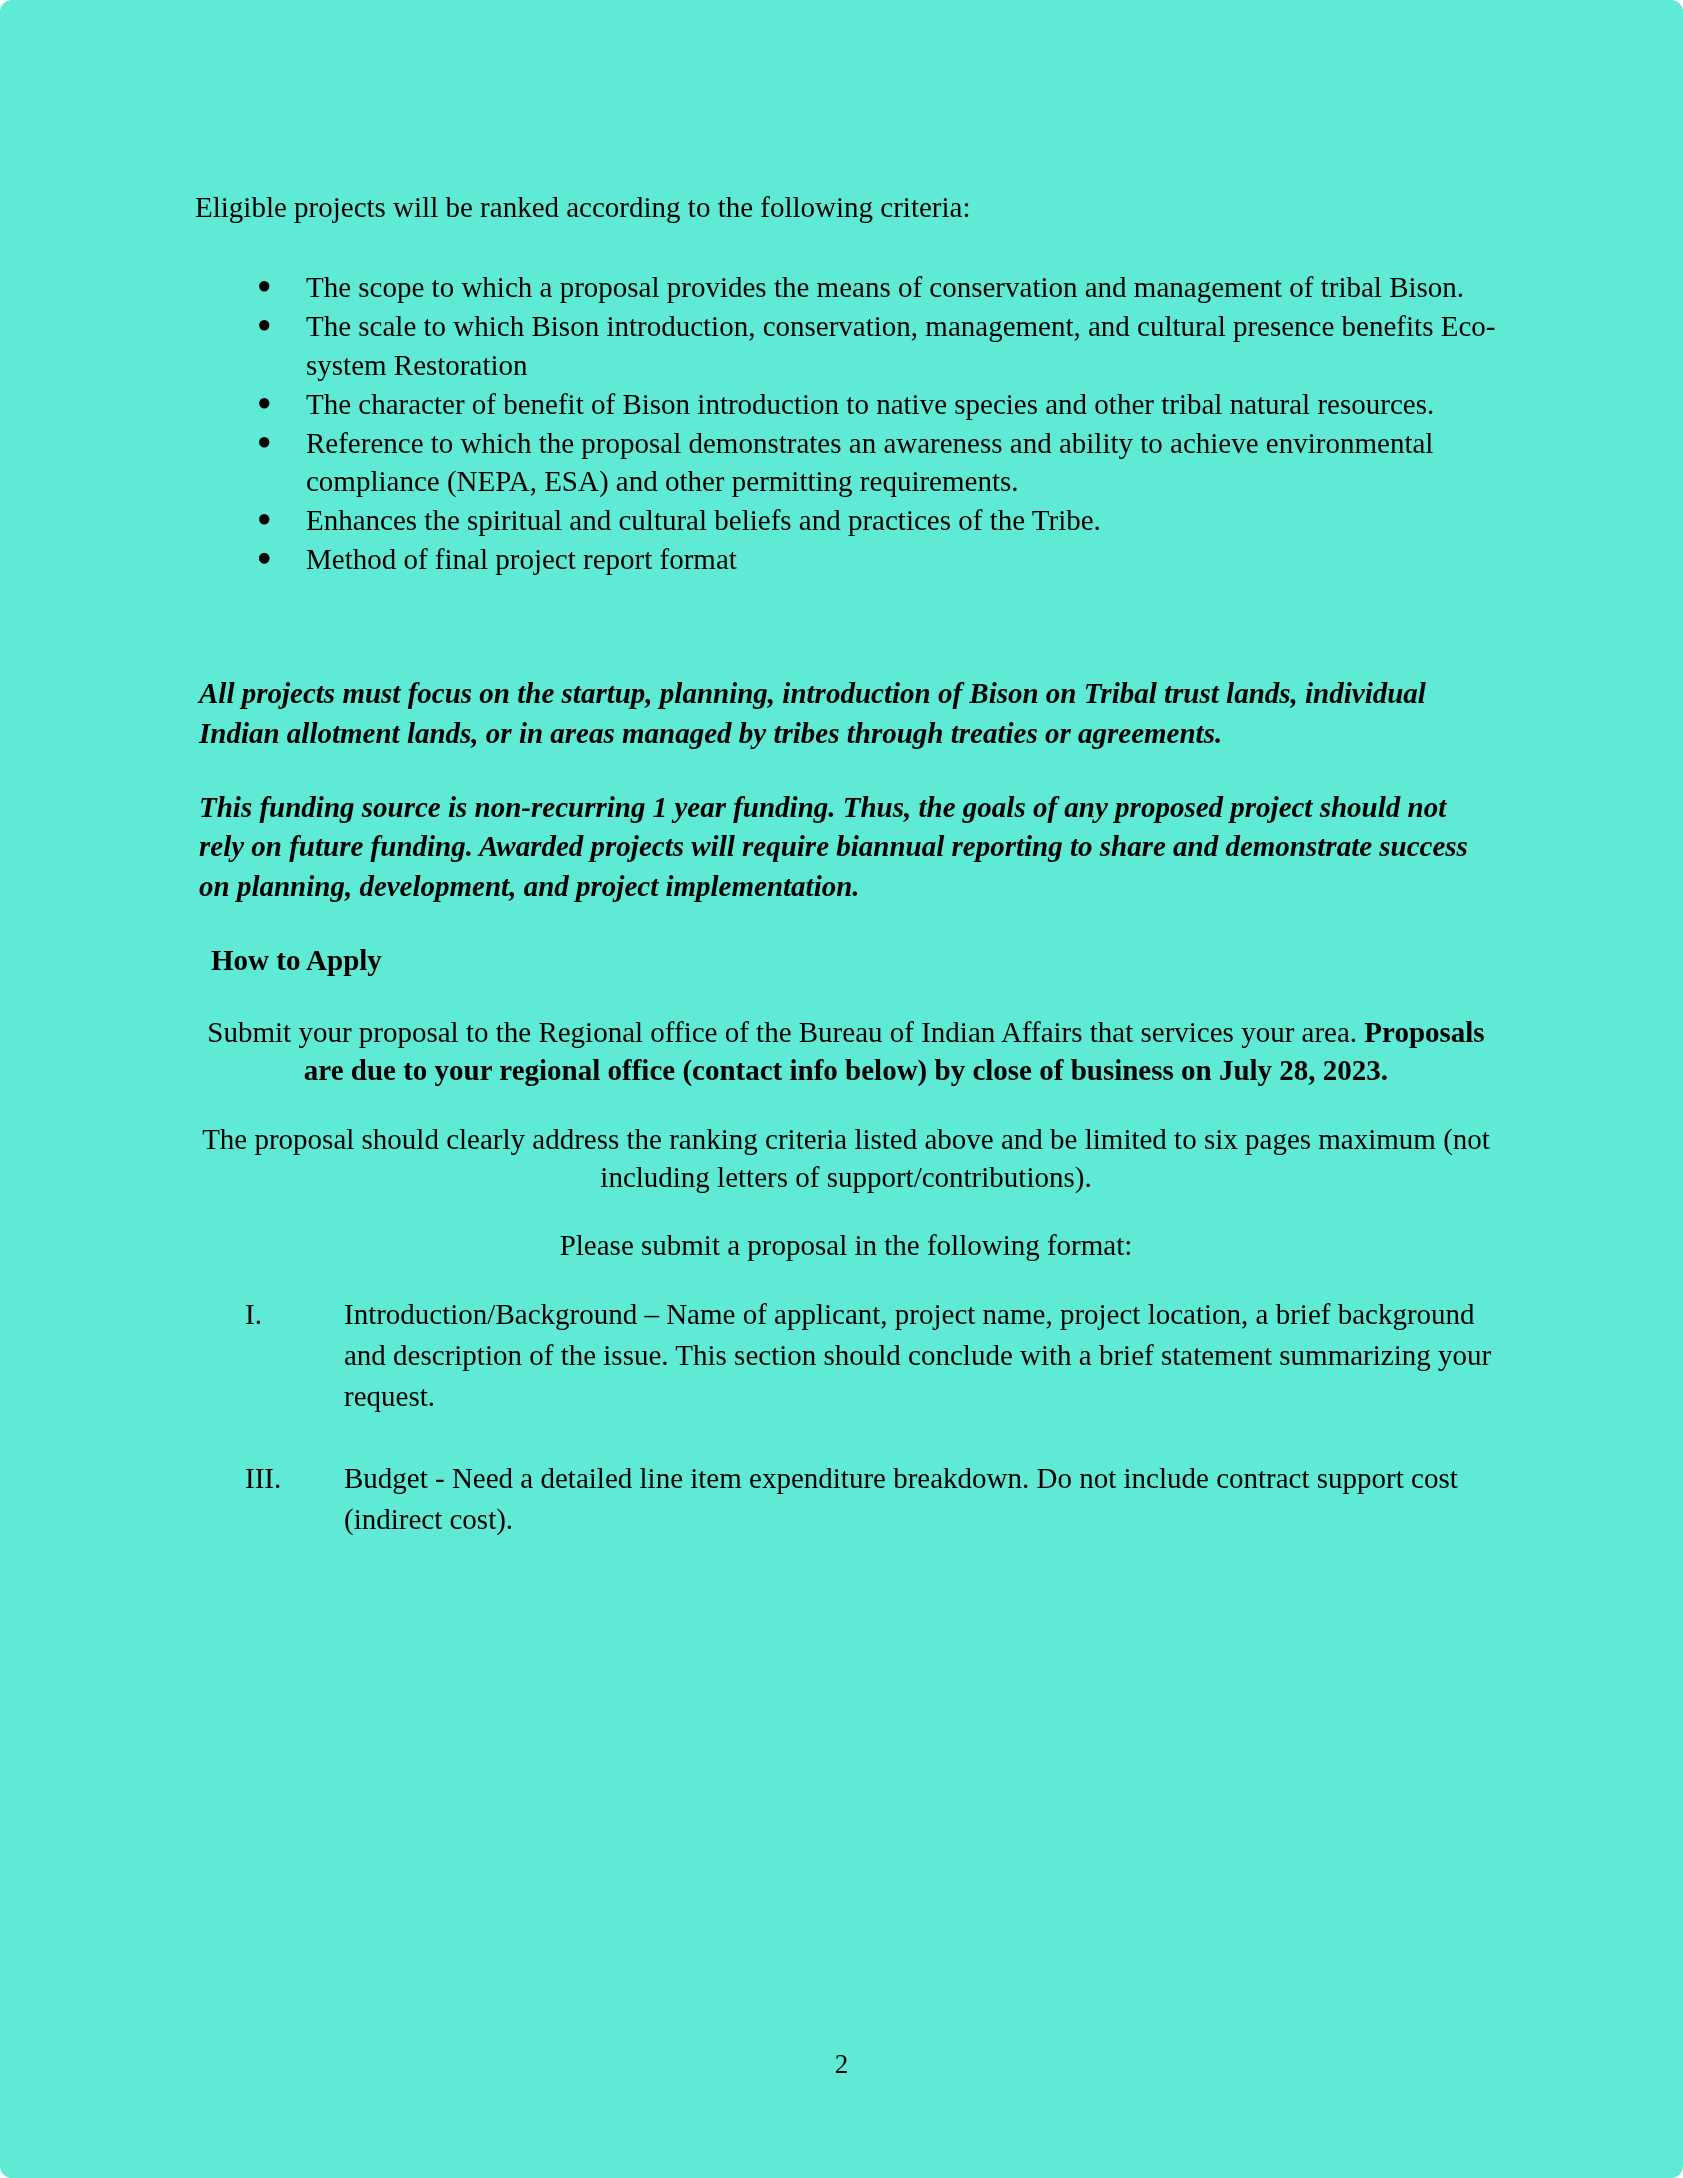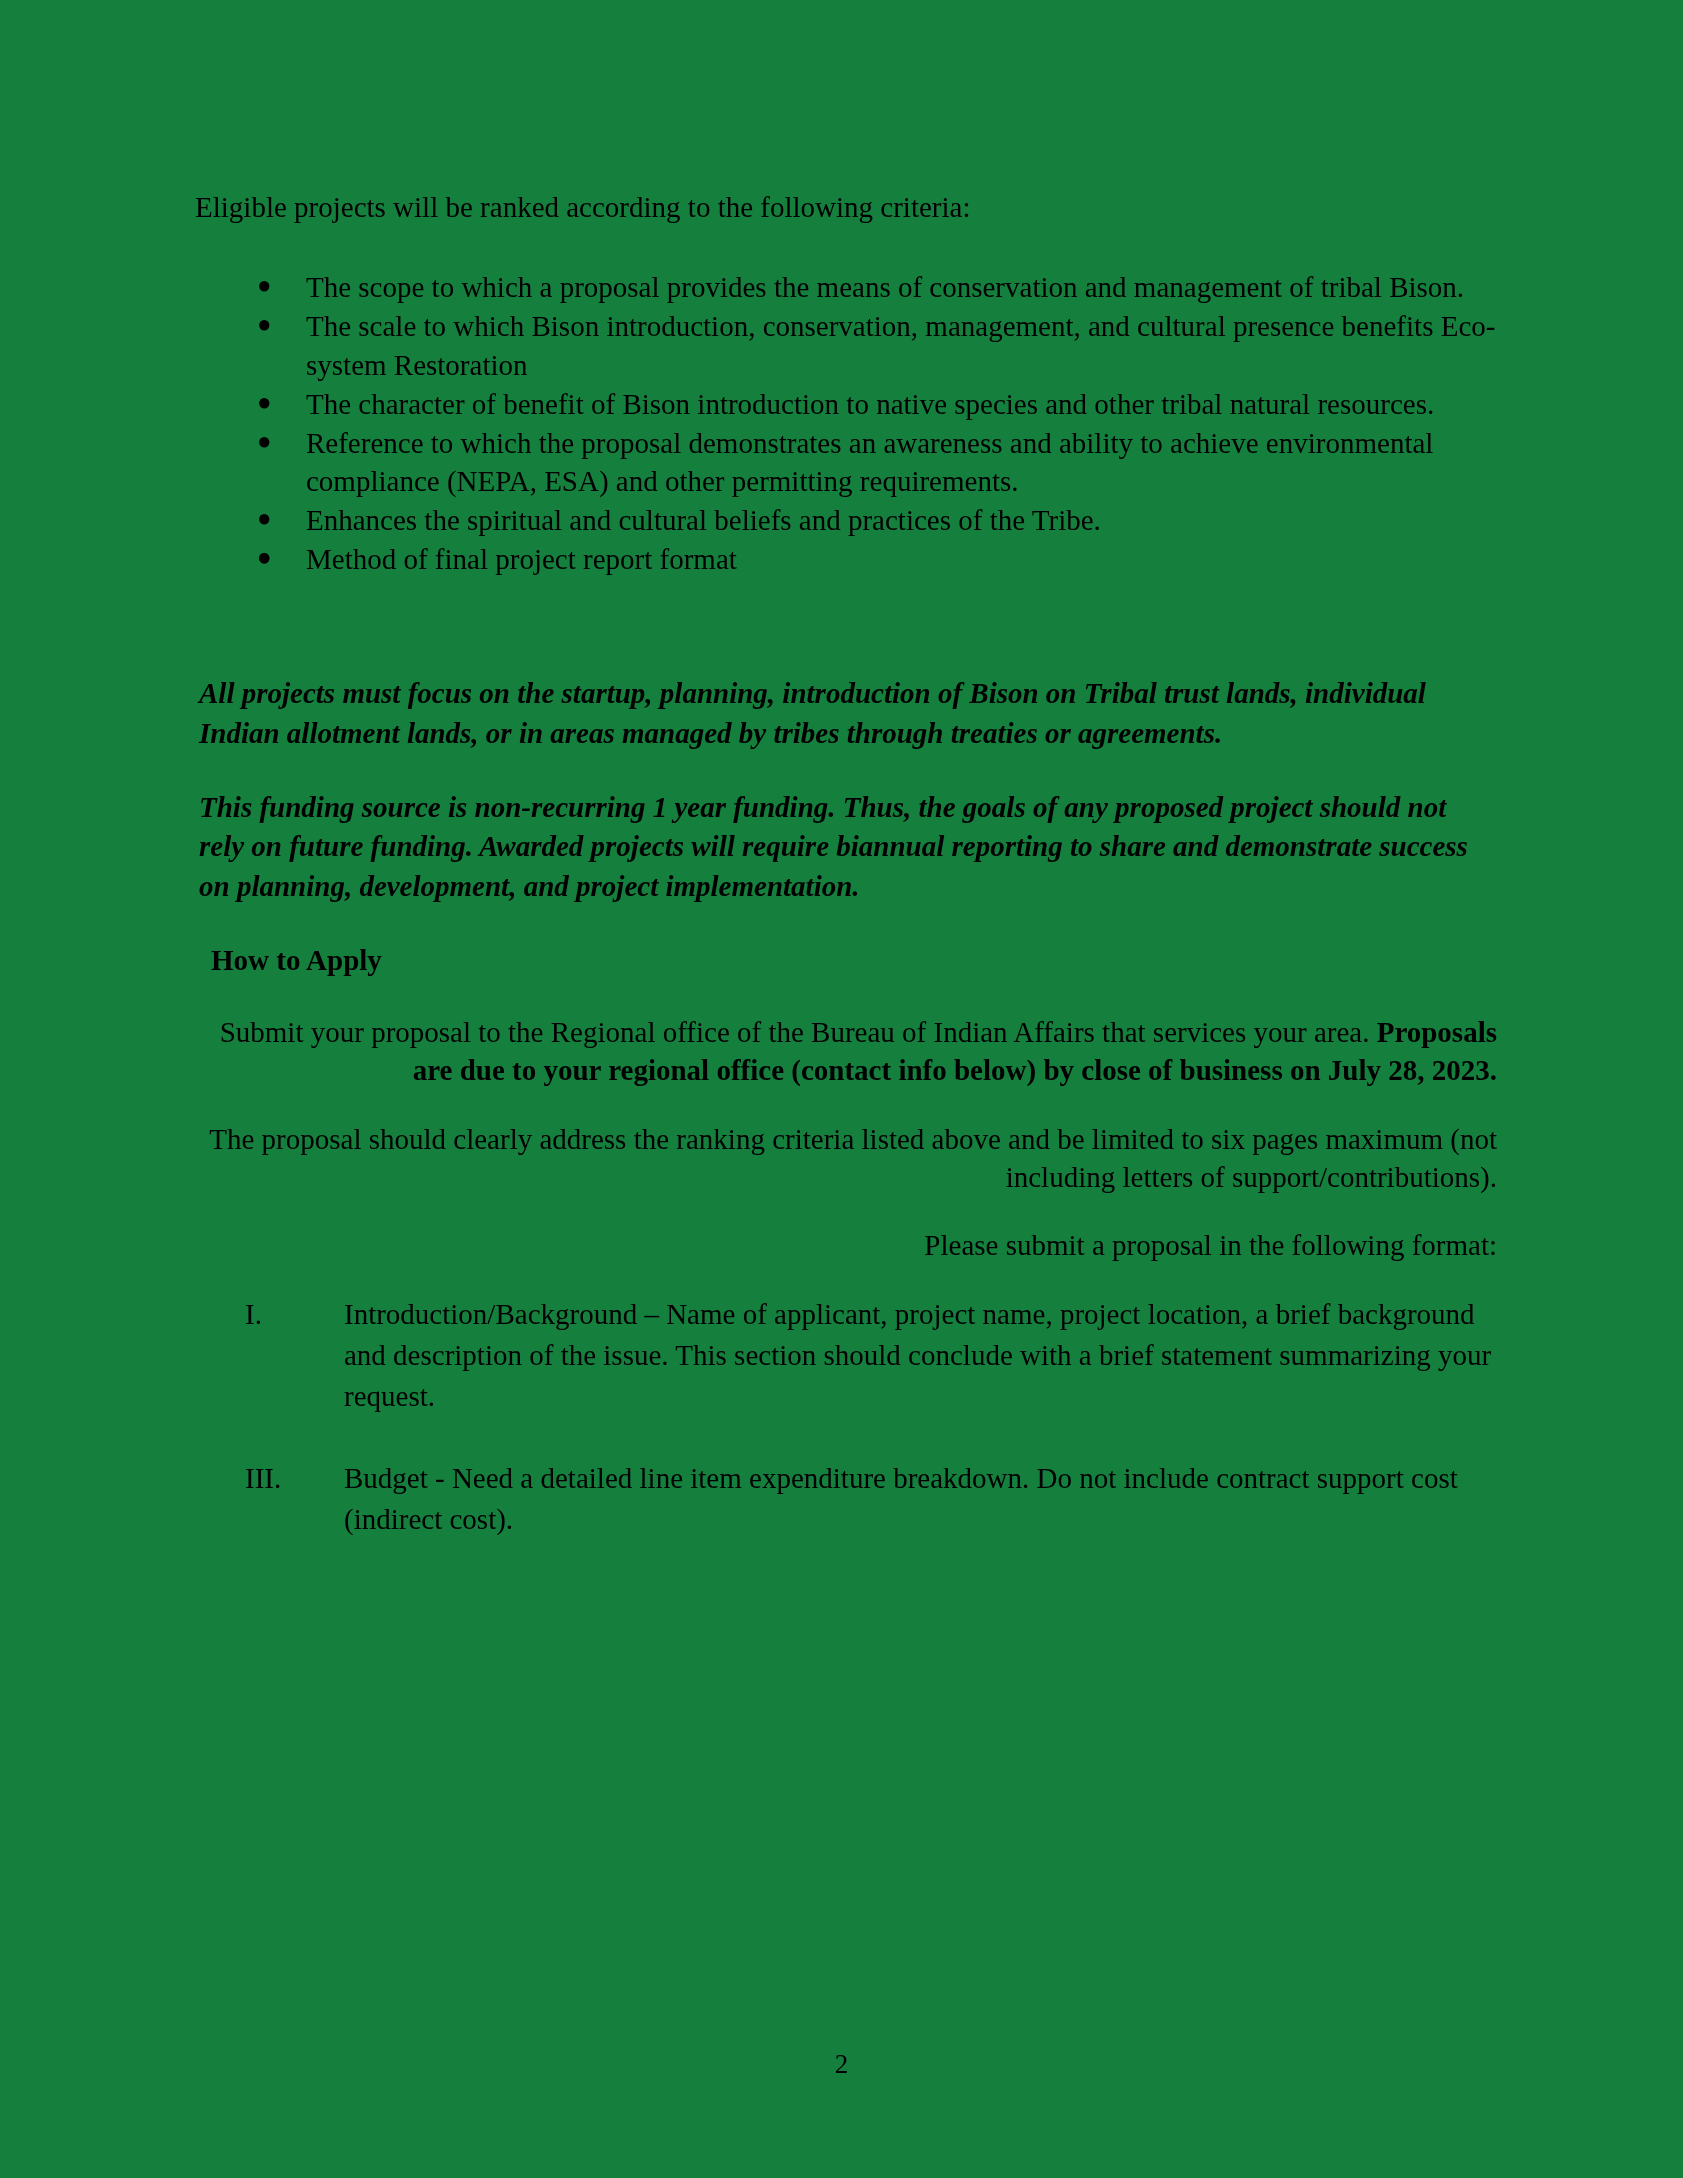--- a/index.html
+++ b/index.html
@@ -13,33 +13,34 @@
     font-family: "Liberation Serif", "DejaVu Serif", serif;
     color: #000000;
     position: relative;
     overflow: hidden;
   }
   .page {
     position: absolute;
     left: 0; top: 0;
     width: 1683px;
     height: 2178px;
-    background: #15803d;
+    background: #5eead4;
+    border-radius: 12px;
   }
   .content {
     position: absolute;
     left: 195px;
     top: 188px;
     width: 1302px;
   }
   .para {
     font-size: 29px;
     line-height: 1.32;
     margin: 0 0 30px 0;
-    text-align: right;
+    text-align: center;
   }
   .lead {
     font-size: 29px;
     line-height: 1.32;
     margin: 0 0 42px 0;
   }
   
   ul.criteria {
     list-style: none;
     margin: 0 0 0 0;

